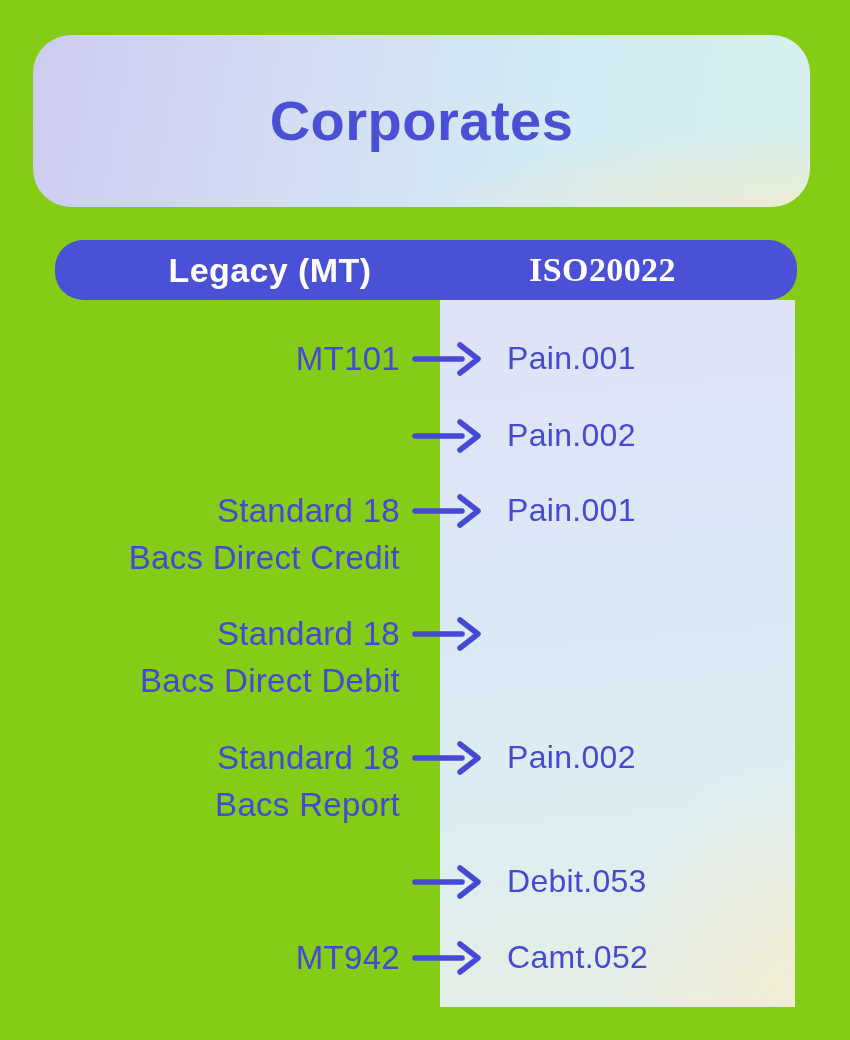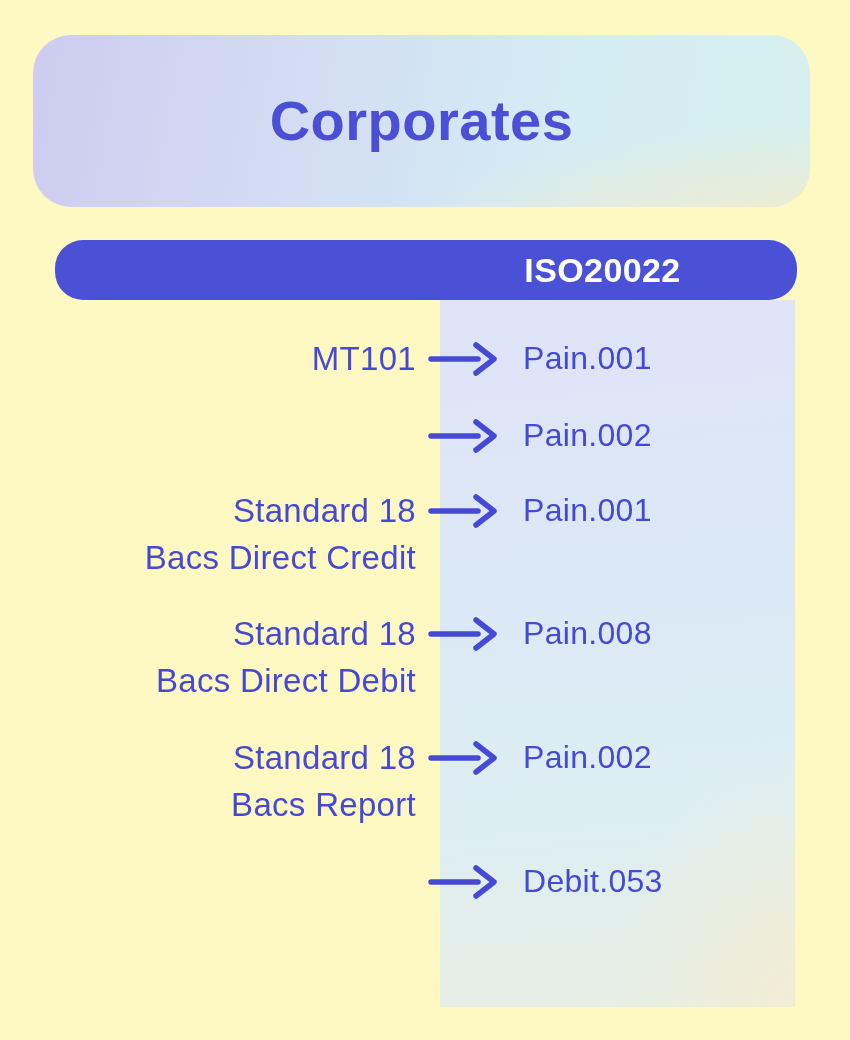--- a/index.html
+++ b/index.html
@@ -5,21 +5,21 @@
   html, body {
     margin: 0;
     padding: 0;
     background: #ffffff;
     font-family: "Liberation Sans", sans-serif;
   }
   .canvas {
     position: relative;
     width: 850px;
     height: 1040px;
-    background: #fef9c3;
+    background: #84cc16;
     overflow: hidden;
   }
 
   
   .header-card {
     position: absolute;
     left: 33px;
     top: 35px;
     width: 777px;
     height: 172px;
@@ -63,38 +63,38 @@
     top: 0;
     height: 60px;
     line-height: 60px;
     color: #ffffff;
     font-size: 34px;
     font-weight: 700;
     letter-spacing: 0.4px;
     text-align: center;
   }
   .col-head.legacy { left: 90px;  width: 250px; }
-  .col-head.iso    { left: 455px; width: 185px; }
+  .col-head.iso    { left: 455px; width: 185px; font-family: Liberation Serif, serif; }
 
   
   .iso-column {
     position: absolute;
     left: 440px;
     top: 300px;
     width: 355px;
     height: 707px;
     background:
       radial-gradient(85% 60% at 100% 100%, rgba(243,236,210,0.9) 0%, rgba(243,236,213,0) 60%),
       linear-gradient(175deg, #dfe3f8 0%, #dbe9f6 42%, #ddeef2 72%, #e7eee4 100%);
   }
 
   
   .map-row {
     position: absolute;
-    left: 16px;
+    left: 0;
     width: 710px;
     height: 96px;
   }
   .legacy-label {
     position: absolute;
     left: 40px;
     top: 0;
     width: 360px;
     text-align: right;
     color: #4549d4;
@@ -124,20 +124,21 @@
 </head>
 <body>
 
 <div class="canvas">
 
   <div class="header-card">
     <div class="header-title">Corporates</div>
   </div>
 
   <div class="table-bar">
+    <div class="col-head legacy">Legacy (MT)</div>
     <div class="col-head iso">ISO20022</div>
   </div>
 
   <div class="iso-column"></div>
 
   <div class="map-row" style="top:335px">
     <div class="legacy-label">MT101</div>
     <div class="arrow-wrap">
       <svg width="72" height="36" viewBox="0 0 72 36">
           <g fill="none" stroke="#4549d4" stroke-width="5.5" stroke-linecap="round" stroke-linejoin="round">
@@ -179,21 +180,20 @@
     <div class="legacy-label">Standard 18
 Bacs Direct Debit</div>
     <div class="arrow-wrap">
       <svg width="72" height="36" viewBox="0 0 72 36">
           <g fill="none" stroke="#4549d4" stroke-width="5.5" stroke-linecap="round" stroke-linejoin="round">
             <line x1="3" y1="18" x2="50" y2="18"></line>
             <polyline points="48,4 66,18 48,32"></polyline>
           </g>
         </svg>
     </div>
-    <div class="iso-label">Pain.008</div>
   </div>
 
   <div class="map-row" style="top:734px">
     <div class="legacy-label">Standard 18
 Bacs Report</div>
     <div class="arrow-wrap">
       <svg width="72" height="36" viewBox="0 0 72 36">
           <g fill="none" stroke="#4549d4" stroke-width="5.5" stroke-linecap="round" stroke-linejoin="round">
             <line x1="3" y1="18" x2="50" y2="18"></line>
             <polyline points="48,4 66,18 48,32"></polyline>
@@ -208,14 +208,26 @@
       <svg width="72" height="36" viewBox="0 0 72 36">
           <g fill="none" stroke="#4549d4" stroke-width="5.5" stroke-linecap="round" stroke-linejoin="round">
             <line x1="3" y1="18" x2="50" y2="18"></line>
             <polyline points="48,4 66,18 48,32"></polyline>
           </g>
         </svg>
     </div>
     <div class="iso-label">Debit.053</div>
   </div>
 
+  <div class="map-row" style="top:934px">
+    <div class="legacy-label">MT942</div>
+    <div class="arrow-wrap">
+      <svg width="72" height="36" viewBox="0 0 72 36">
+          <g fill="none" stroke="#4549d4" stroke-width="5.5" stroke-linecap="round" stroke-linejoin="round">
+            <line x1="3" y1="18" x2="50" y2="18"></line>
+            <polyline points="48,4 66,18 48,32"></polyline>
+          </g>
+        </svg>
+    </div>
+    <div class="iso-label">Camt.052</div>
+  </div>
 
 </div>
 
 </body></html>

